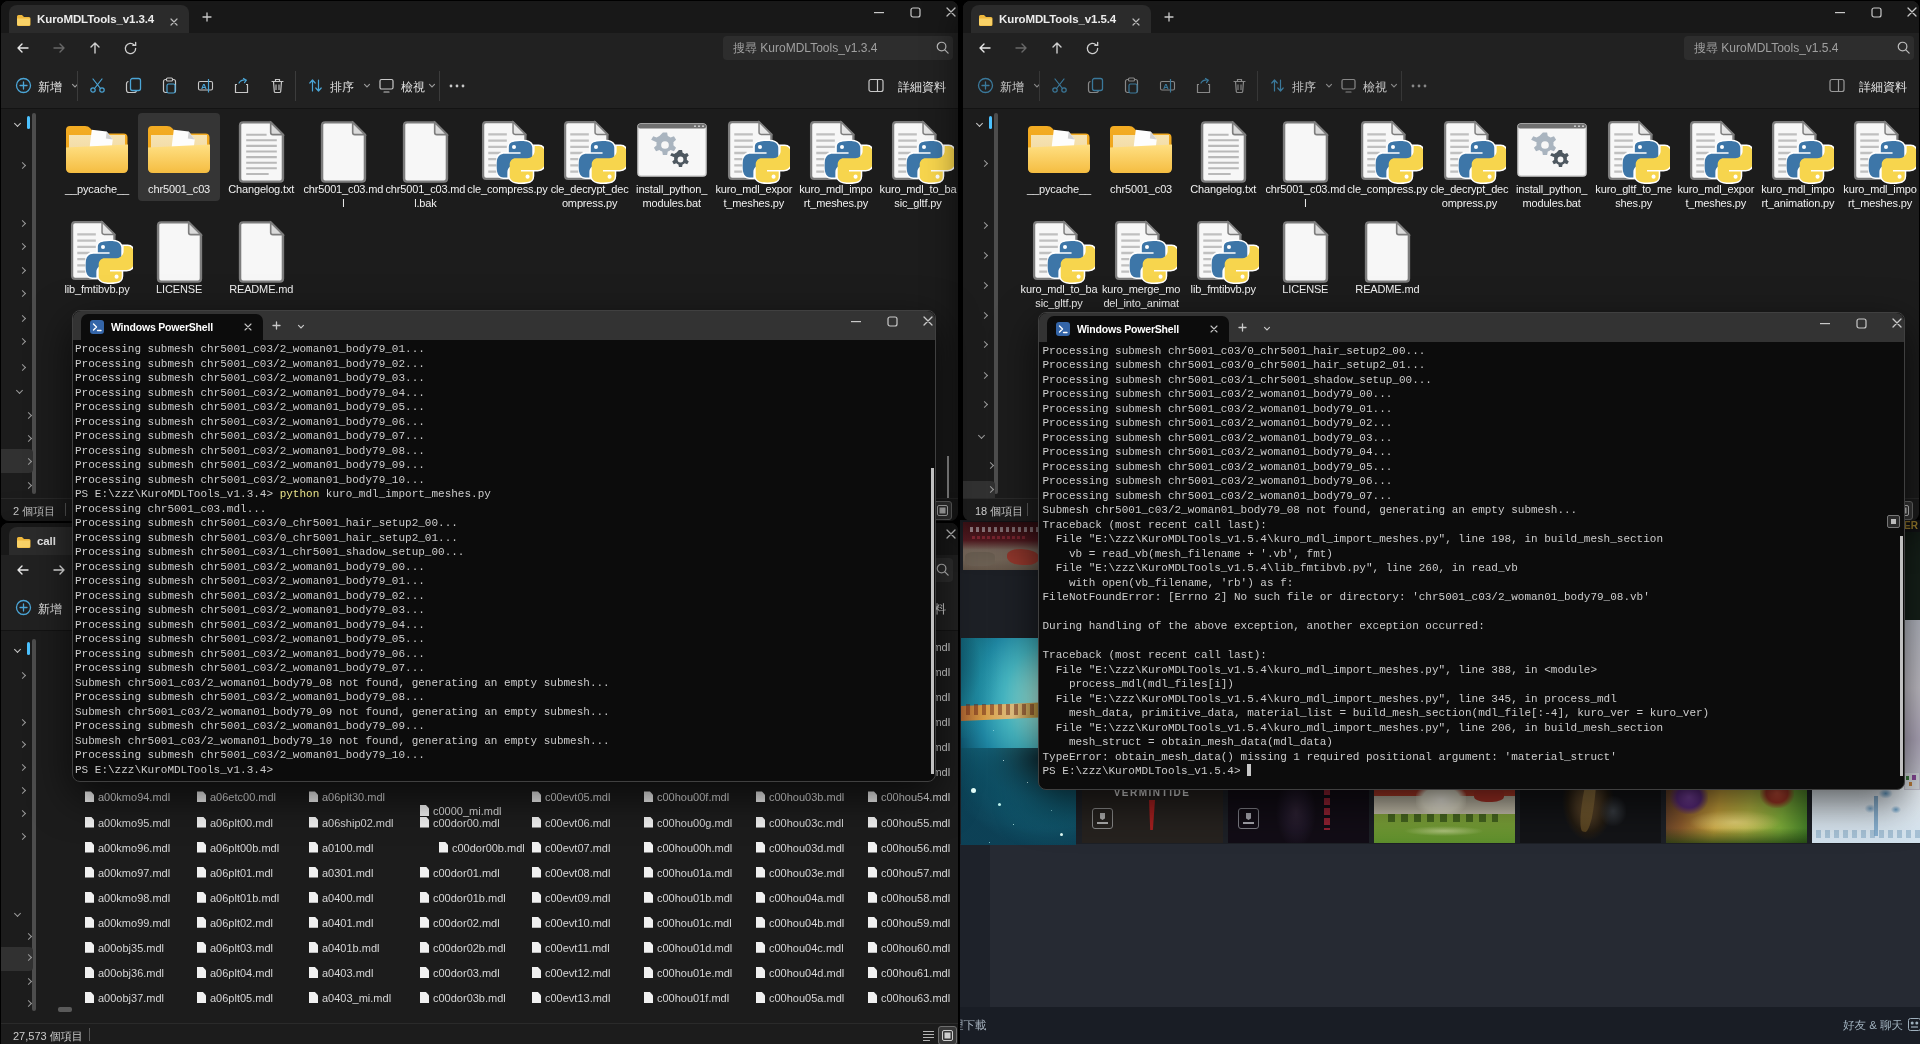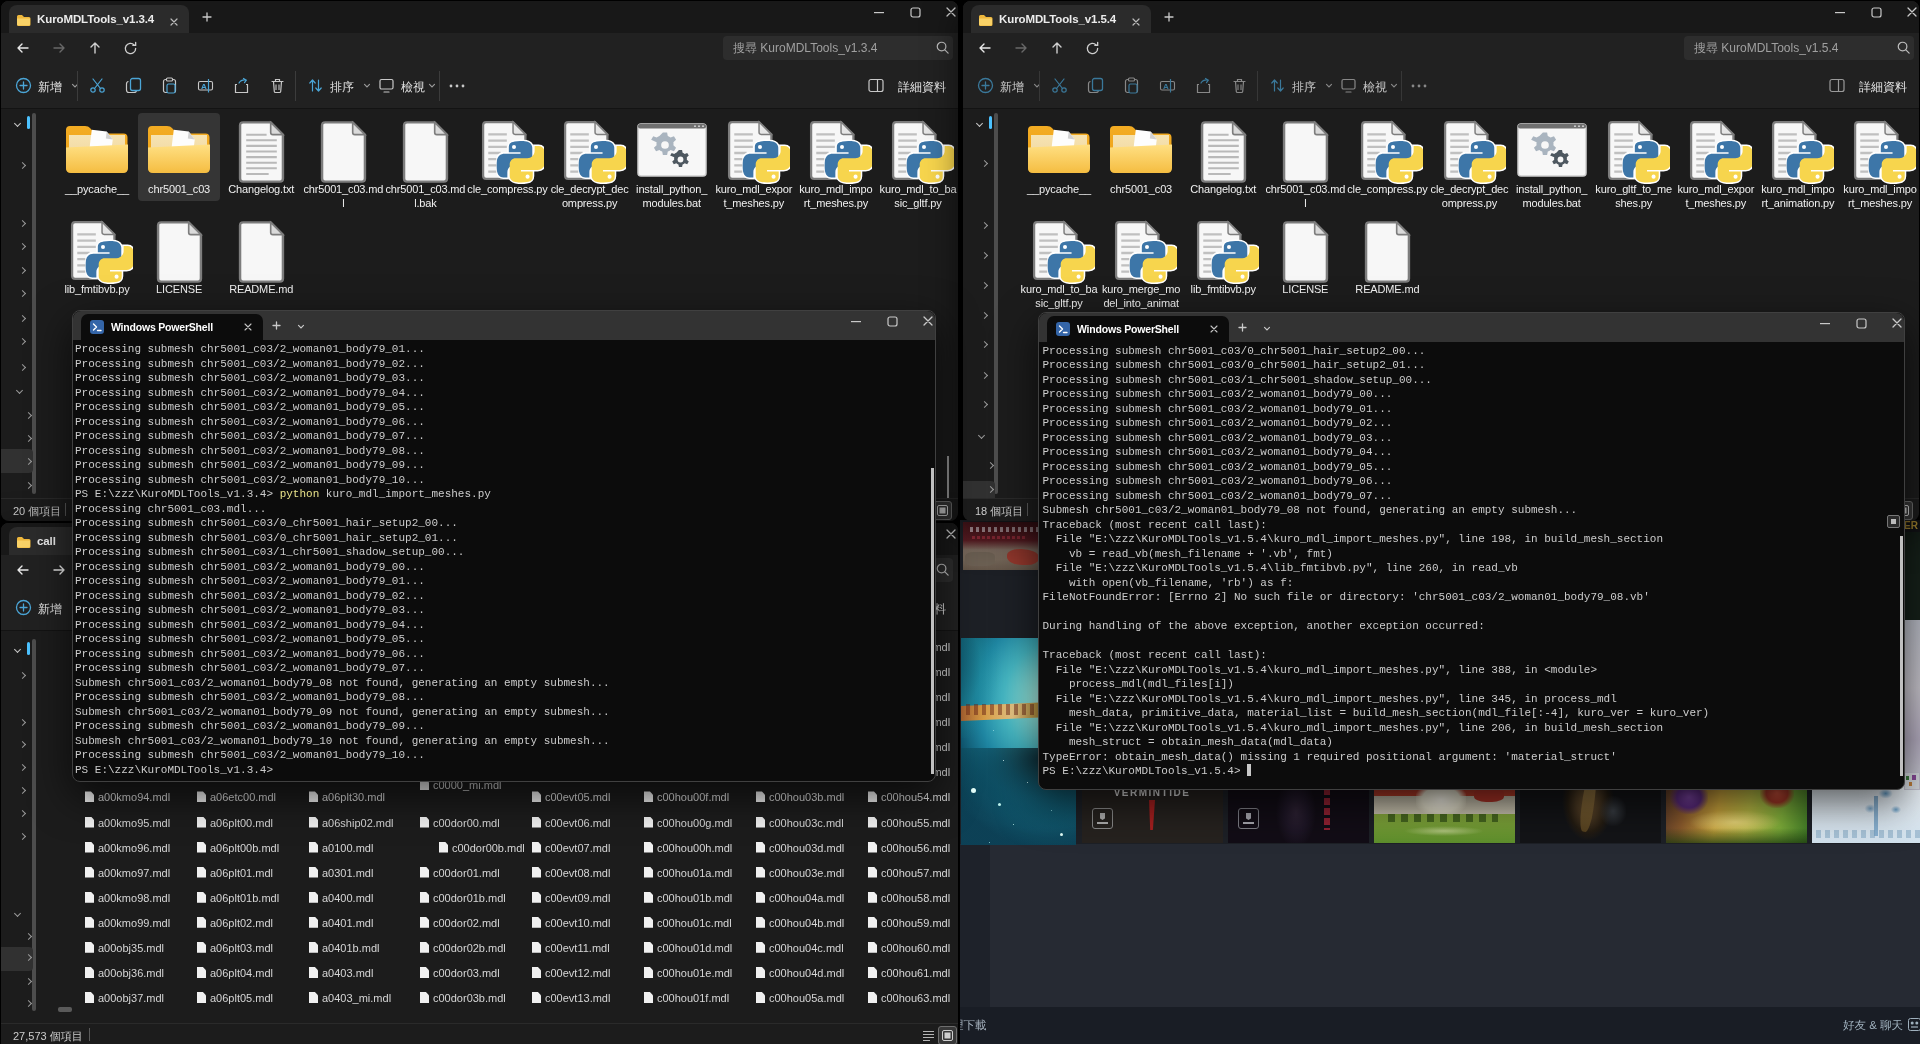--- a/index.html
+++ b/index.html
@@ -310,21 +310,21 @@
         <div class="lbl">LICENSE</div>
       </div>
       <svg class="a" style="left:236.2px;top:110px" width="49" height="66">
         <use href="#page"></use>
       </svg>
       <div class="cell" style="left:219.2px;top:174px">
         <div class="lbl">README.md</div>
       </div>
     </div>
     <div class="statusbar" style="top:497px">
-      <div class="a" style="left:12px;top:5px">20 個項目</div>
+      <div class="a" style="left:12px;top:5px">2 個項目</div>
       <div class="a" style="left:64px;top:4px;width:1px;height:13px;background:#5a5a5a"></div>
       <svg class="a" style="right:21px;top:5px" width="13" height="13" viewBox="0 0 13 13">
         <path d="M1 2.5h11M1 5.5h11M1 8.5h11M1 11.5h7" stroke="#b5b5b5" stroke-width="1.1"></path>
       </svg>
       <div class="a" style="right:6px;top:2px;width:19px;height:19px;border:1px solid #6e6e6e;border-radius:3px;background:#383838">
         <svg style="position:absolute;left:3px;top:3px" width="11" height="11" viewBox="0 0 11 11">
           <rect x="0.5" y="0.5" width="10" height="10" rx="1.5" fill="none" stroke="#cfcfcf" stroke-width="1"></rect>
           <rect x="2.5" y="2.5" width="6" height="6" fill="#cfcfcf"></rect>
         </svg>
       </div>
@@ -499,21 +499,21 @@
       <div class="mrow" style="left:308px;top:285.8px"><span class="mpg"></span>a0401.mdl</div>
       <div class="mrow" style="left:308px;top:310.8px"><span class="mpg"></span>a0401b.mdl</div>
       <div class="mrow" style="left:308px;top:335.9px"><span class="mpg"></span>a0403.mdl</div>
       <div class="mrow" style="left:308px;top:361.0px"><span class="mpg"></span>a0403_mi.mdl</div>
       <div class="mrow" style="left:419px;top:10.0px"><span class="mpg"></span>a0404.mdl</div>
       <div class="mrow" style="left:419px;top:35.1px"><span class="mpg"></span>a0405.mdl</div>
       <div class="mrow" style="left:419px;top:60.1px"><span class="mpg"></span>a0406.mdl</div>
       <div class="mrow" style="left:419px;top:85.2px"><span class="mpg"></span>a0407.mdl</div>
       <div class="mrow" style="left:419px;top:110.3px"><span class="mpg"></span>a0408.mdl</div>
       <div class="mrow" style="left:419px;top:135.3px"><span class="mpg"></span>a0409.mdl</div>
-      <div class="mrow" style="left:419px;top:148px"><span class="mpg"></span>c0000_mi.mdl</div>
+      <div class="mrow" style="left:419px;top:174px"><span class="mpg"></span>c0000_mi.mdl</div>
       <div class="mrow" style="left:419px;top:185.5px"><span class="mpg"></span>c00dor00.mdl</div>
       <div class="mrow" style="left:438px;top:210.6px"><span class="mpg"></span>c00dor00b.mdl</div>
       <div class="mrow" style="left:419px;top:235.6px"><span class="mpg"></span>c00dor01.mdl</div>
       <div class="mrow" style="left:419px;top:260.7px"><span class="mpg"></span>c00dor01b.mdl</div>
       <div class="mrow" style="left:419px;top:285.8px"><span class="mpg"></span>c00dor02.mdl</div>
       <div class="mrow" style="left:419px;top:310.8px"><span class="mpg"></span>c00dor02b.mdl</div>
       <div class="mrow" style="left:419px;top:335.9px"><span class="mpg"></span>c00dor03.mdl</div>
       <div class="mrow" style="left:419px;top:361.0px"><span class="mpg"></span>c00dor03b.mdl</div>
       <div class="mrow" style="left:531px;top:10.0px"><span class="mpg"></span>c00dor04.mdl</div>
       <div class="mrow" style="left:531px;top:35.1px"><span class="mpg"></span>c00dor05.mdl</div>

